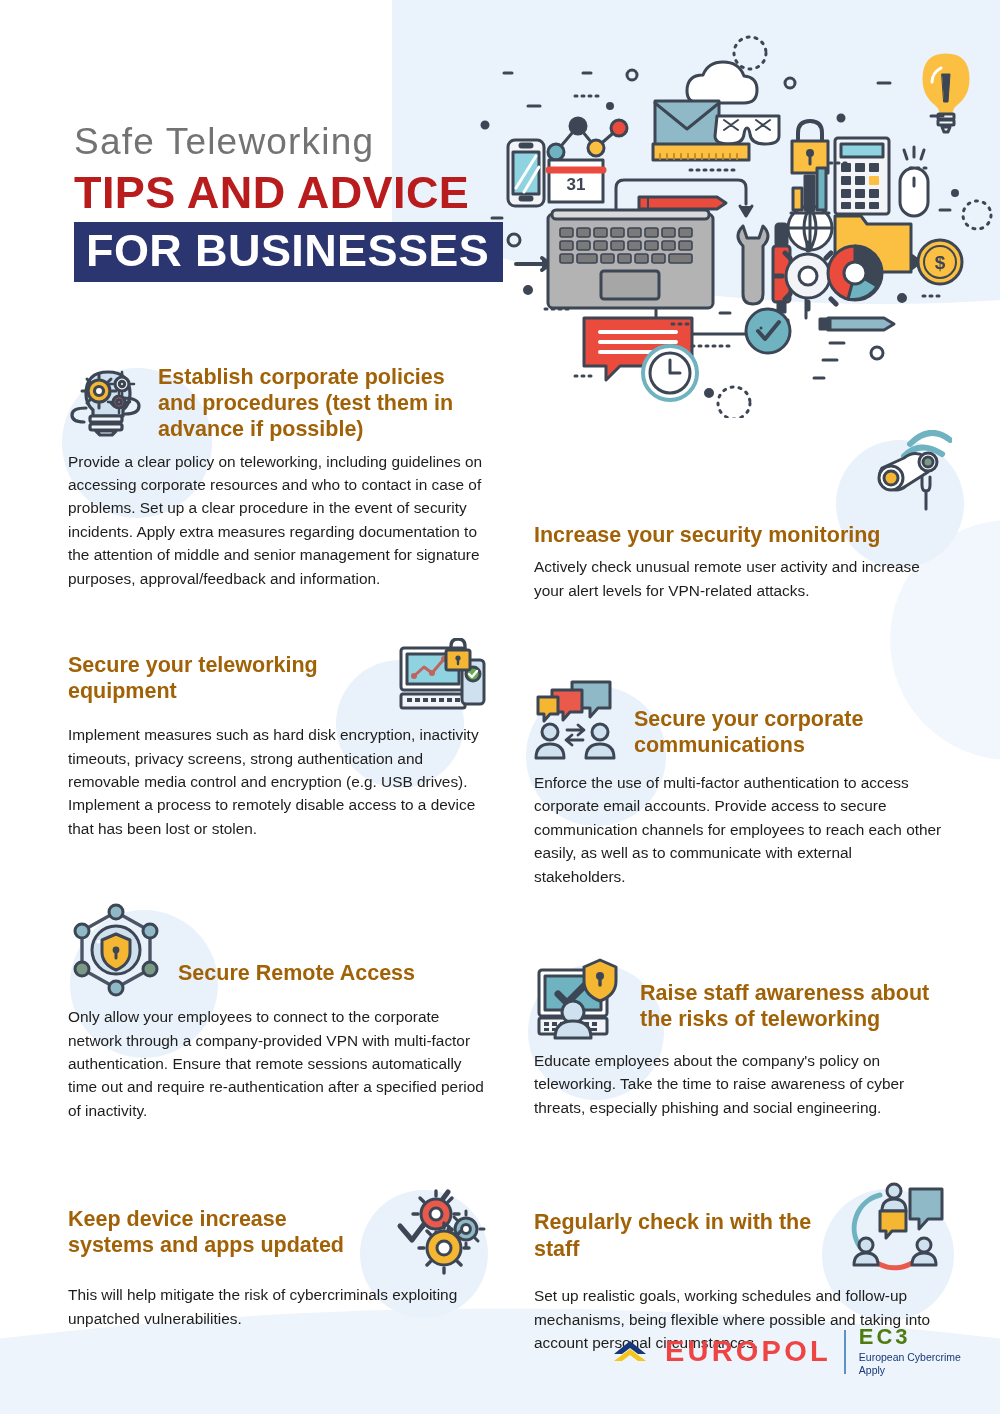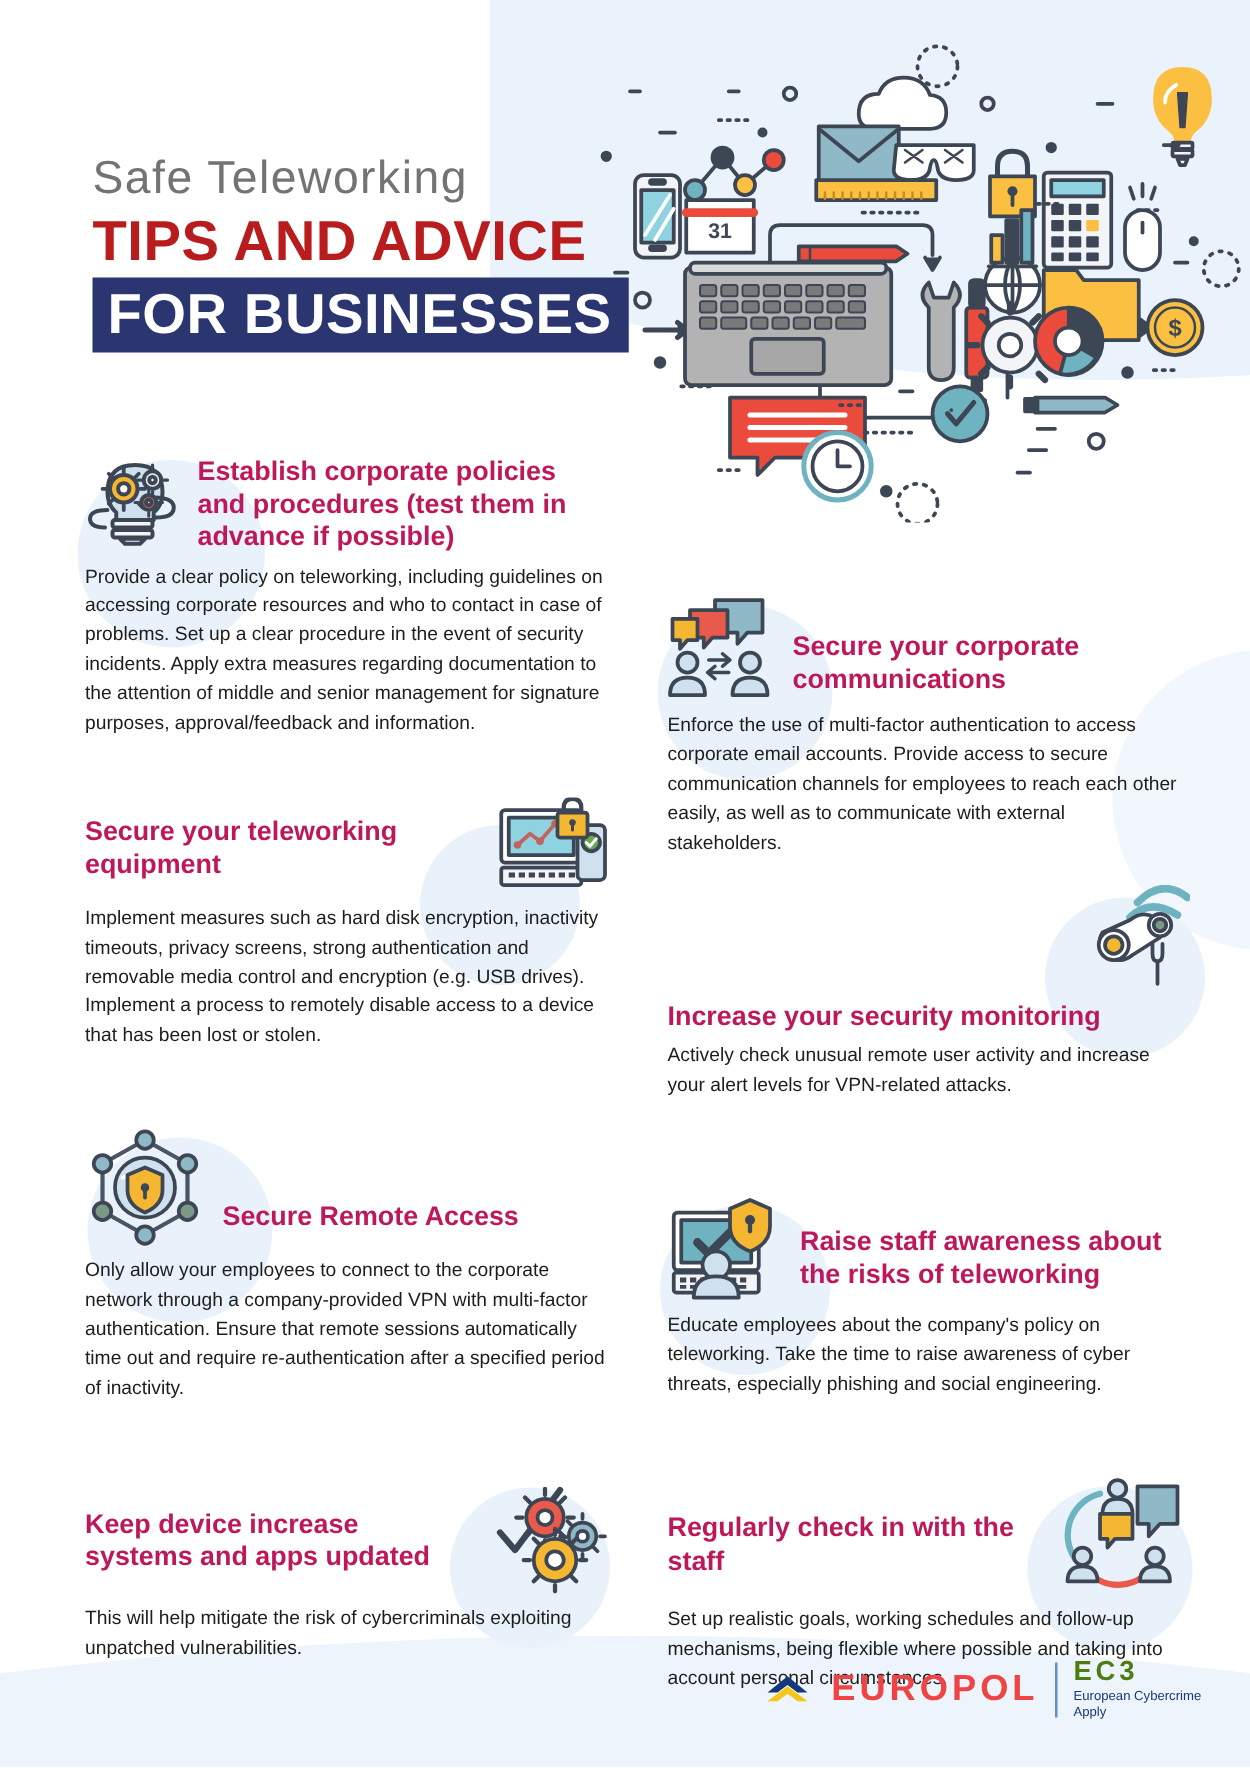--- a/index.html
+++ b/index.html
@@ -42,21 +42,21 @@
 
   .section { position:relative; margin-bottom:42px; }
   .sec-circle {
     position:absolute; border-radius:50%;
     background:#e9f1fb; z-index:-1;
   }
   .sec-head { display:flex; align-items:flex-start; gap:14px; }
   .sec-head.rev { flex-direction:row-reverse; justify-content:flex-end; }
   .sec-icon { flex:0 0 auto; }
   .sec-title {
-    font-size:21.5px; font-weight:bold; color:#be185d;
+    font-size:21.5px; font-weight:bold; color:#a16207;
     line-height:1.22; padding-top:2px;
   }
   .sec-body {
     font-size:15.4px; line-height:1.52; color:#1d1d1b;
     margin-top:7px;
   }
 
   
   .footer { position:absolute; left:0; bottom:0; width:1000px; height:120px; z-index:3; }
   .logo-row {
@@ -441,60 +441,60 @@
         </g>
       </svg>
       <div class="sec-title" style="flex:1; padding-top:22px;">Keep device increase systems and apps updated</div>
     </div>
     <div class="sec-body">This will help mitigate the risk of cybercriminals exploiting unpatched vulnerabilities.</div>
   </div>
 </div>
 
 <div class="col col-right">
 
+  <div class="section" style="margin-bottom:78px;">
+    <div class="sec-circle" style="left:302px; top:-38px; width:128px; height:128px;"></div>
+    <div class="sec-head" style="display:block;">
+      <svg class="sec-icon" width="92" height="86" viewBox="0 0 92 86" style="position:absolute; right:-6px; top:-48px;">
+        <g stroke="#3d4654" stroke-width="3" fill="none" stroke-linecap="round" stroke-linejoin="round">
+          <path d="M44 26 q16-16 38-2" stroke="#6fb3c0" stroke-width="6"></path>
+          <path d="M50 14 q20-20 40-4" stroke="#6fb3c0" stroke-width="6"></path>
+          <path d="M22 38 q-6 10 4 18 q10 8 20 0 l22-14 q6-10-4-16 q-10-6-20 2 z" fill="#ffffff"></path>
+          <circle cx="31" cy="48" r="12" fill="#ffffff"></circle>
+          <circle cx="31" cy="48" r="7" fill="#f5b731"></circle>
+          <circle cx="68" cy="32" r="9" fill="#ffffff"></circle>
+          <circle cx="68" cy="32" r="5" fill="#7a9a86"></circle>
+          <path d="M62 47 v8 q0 6 4 6 q4 0 4-6 v-8" stroke-width="3"></path>
+          <path d="M66 61 v18" stroke-width="3"></path>
+        </g>
+      </svg>
+      <div class="sec-title" style="padding-top:44px;">Increase your security monitoring</div>
+    </div>
+    <div class="sec-body">Actively check unusual remote user activity and increase your alert levels for VPN-related attacks.</div>
+  </div>
+
   <div class="section" style="margin-bottom:70px;">
     <div class="sec-circle" style="left:-8px; top:6px; width:140px; height:140px;"></div>
     <div class="sec-head" style="align-items:flex-end;">
       <svg class="sec-icon" width="86" height="84" viewBox="0 0 86 84">
         <g stroke="#3d4654" stroke-width="3" fill="none" stroke-linecap="round" stroke-linejoin="round">
           <path d="M38 2 h38 v26 h-12 l-8 9 v-9 h-18 z" fill="#8fb9c6"></path>
           <path d="M18 10 h30 v22 h-12 l-7 8 v-8 h-11 z" fill="#ea5a4c"></path>
           <path d="M4 17 h20 v17 h-8 l-6 7 v-7 h-6 z" fill="#f5b731"></path>
           <circle cx="16" cy="52" r="8" fill="#cfe0ef"></circle>
           <path d="M2 78 q0-14 14-14 q14 0 14 14 z" fill="#cfe0ef"></path>
           <circle cx="66" cy="52" r="8" fill="#cfe0ef"></circle>
           <path d="M52 78 q0-14 14-14 q14 0 14 14 z" fill="#cfe0ef"></path>
           <path d="M33 50 h16 M44 45 l6 5 l-6 5" stroke-width="2.8"></path>
           <path d="M49 60 h-16 M38 55 l-6 5 l6 5" stroke-width="2.8"></path>
         </g>
       </svg>
       <div class="sec-title" style="padding-bottom:6px;">Secure your corporate communications</div>
     </div>
     <div class="sec-body">Enforce the use of multi-factor authentication to access corporate email accounts. Provide access to secure communication channels for employees to reach each other easily, as well as to communicate with external stakeholders.</div>
-  </div>
-
-  <div class="section" style="margin-bottom:78px;">
-    <div class="sec-circle" style="left:302px; top:-38px; width:128px; height:128px;"></div>
-    <div class="sec-head" style="display:block;">
-      <svg class="sec-icon" width="92" height="86" viewBox="0 0 92 86" style="position:absolute; right:-6px; top:-48px;">
-        <g stroke="#3d4654" stroke-width="3" fill="none" stroke-linecap="round" stroke-linejoin="round">
-          <path d="M44 26 q16-16 38-2" stroke="#6fb3c0" stroke-width="6"></path>
-          <path d="M50 14 q20-20 40-4" stroke="#6fb3c0" stroke-width="6"></path>
-          <path d="M22 38 q-6 10 4 18 q10 8 20 0 l22-14 q6-10-4-16 q-10-6-20 2 z" fill="#ffffff"></path>
-          <circle cx="31" cy="48" r="12" fill="#ffffff"></circle>
-          <circle cx="31" cy="48" r="7" fill="#f5b731"></circle>
-          <circle cx="68" cy="32" r="9" fill="#ffffff"></circle>
-          <circle cx="68" cy="32" r="5" fill="#7a9a86"></circle>
-          <path d="M62 47 v8 q0 6 4 6 q4 0 4-6 v-8" stroke-width="3"></path>
-          <path d="M66 61 v18" stroke-width="3"></path>
-        </g>
-      </svg>
-      <div class="sec-title" style="padding-top:44px;">Increase your security monitoring</div>
-    </div>
-    <div class="sec-body">Actively check unusual remote user activity and increase your alert levels for VPN-related attacks.</div>
   </div>
 
   <div class="section" style="margin-bottom:78px;">
     <div class="sec-circle" style="left:-6px; top:6px; width:136px; height:136px;"></div>
     <div class="sec-head">
       <svg class="sec-icon" width="92" height="84" viewBox="0 0 92 84">
         <g stroke="#3d4654" stroke-width="3" fill="none" stroke-linecap="round" stroke-linejoin="round">
           <rect x="5" y="12" width="68" height="46" rx="3" fill="#ffffff"></rect>
           <rect x="11" y="18" width="56" height="34" fill="#6fb3c0"></rect>
           <path d="M24 36 l9 9 l20 -20" stroke="#3d4654" stroke-width="7"></path>

